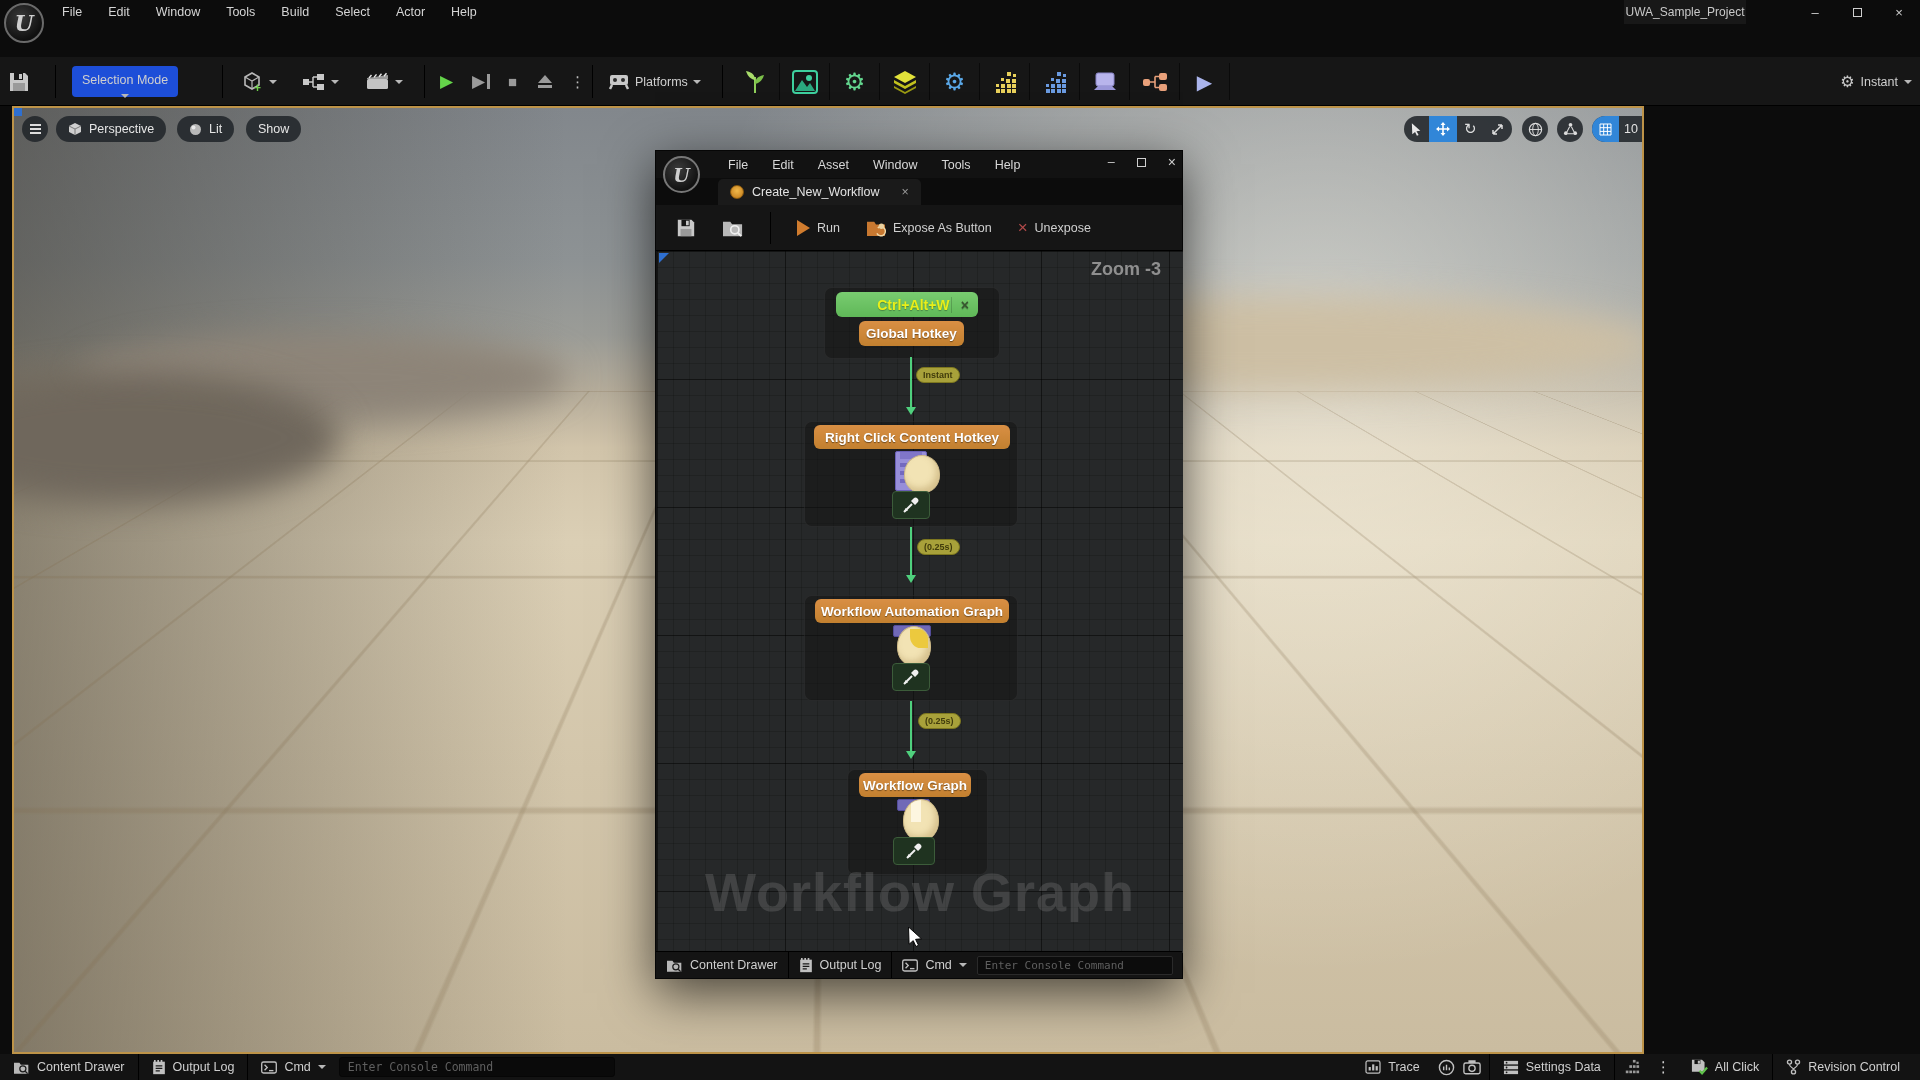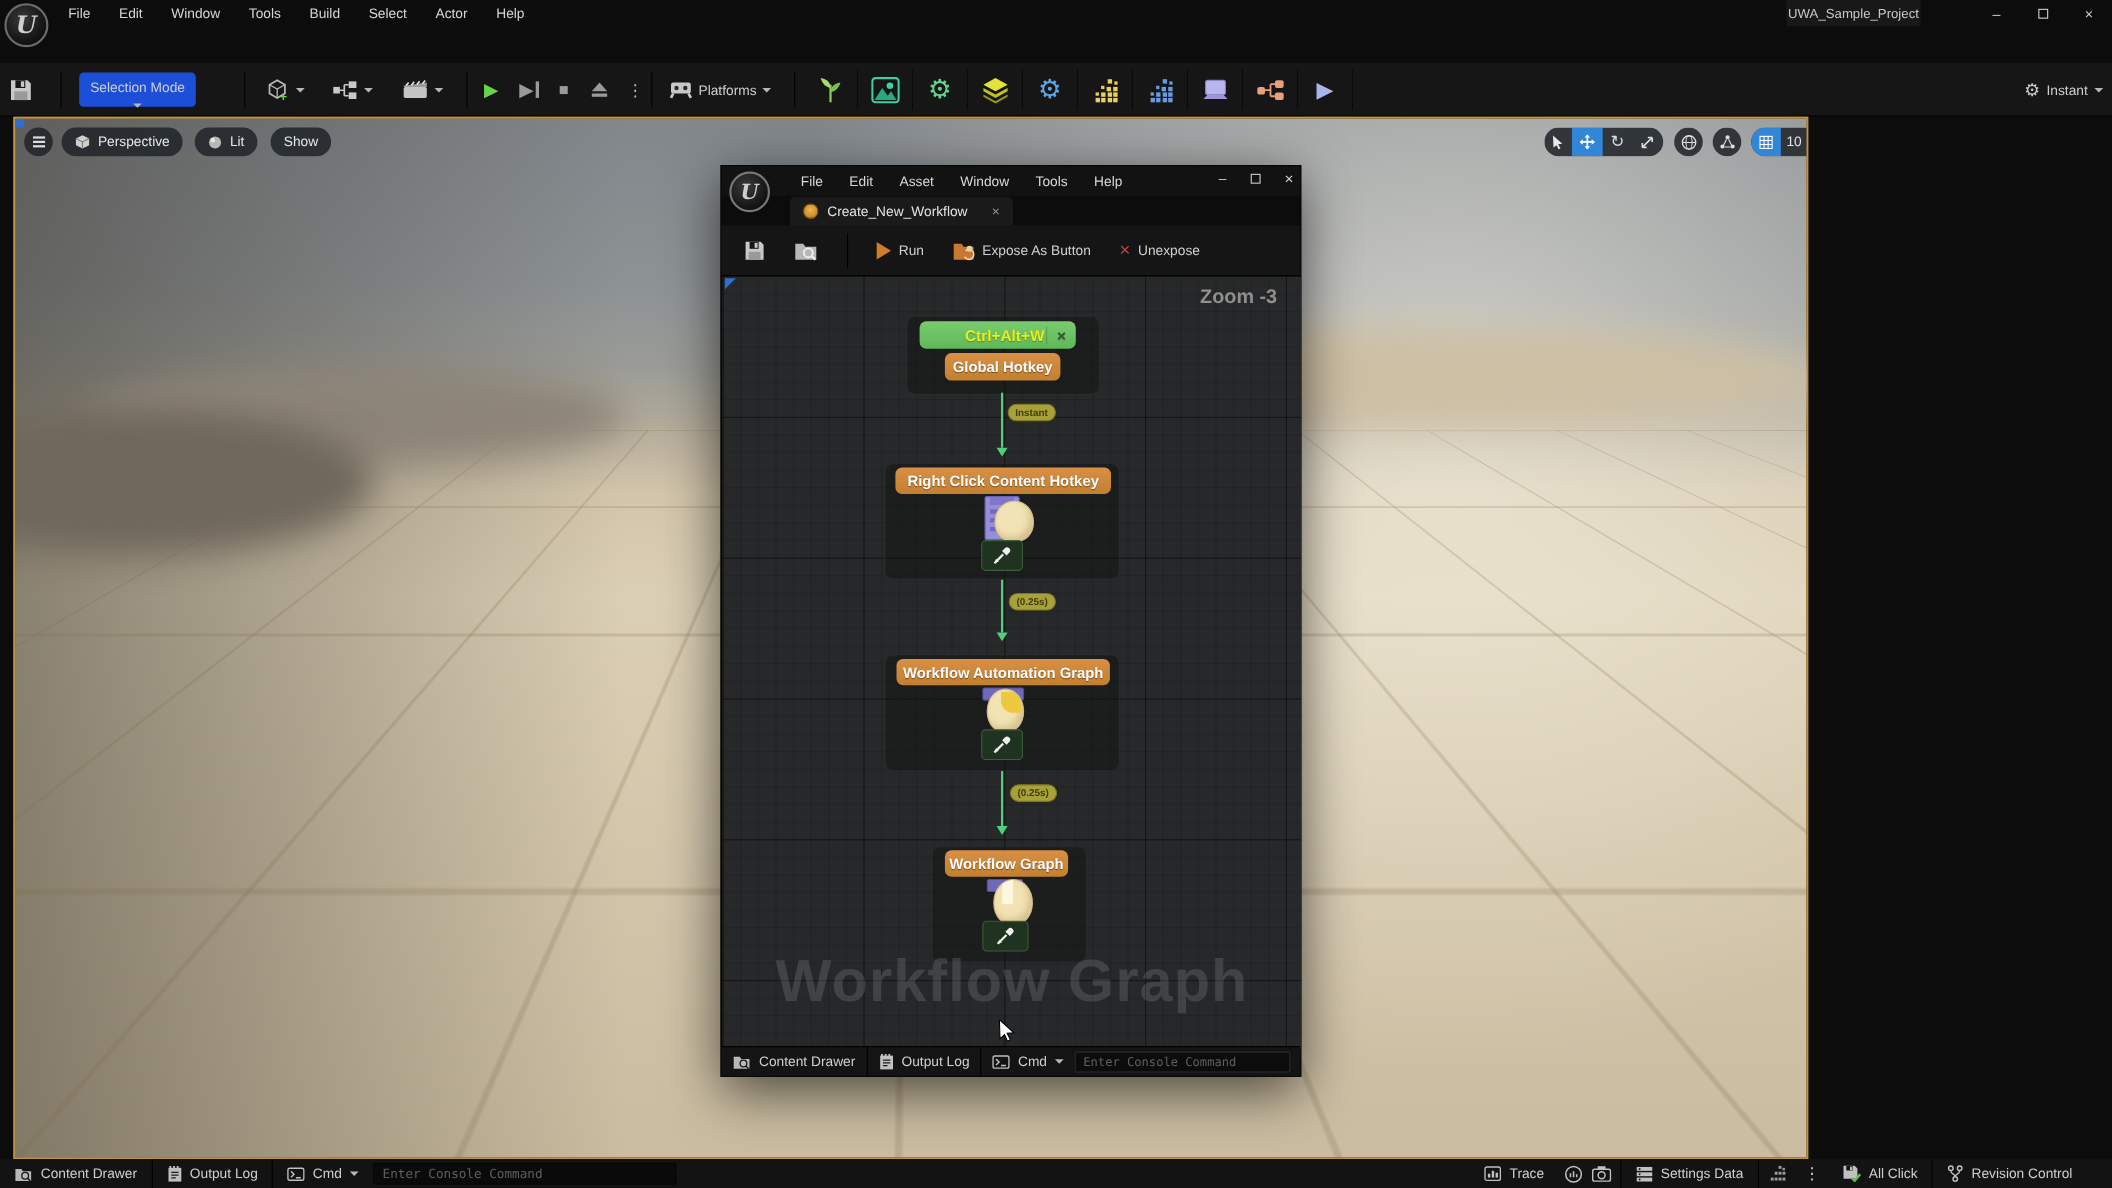--- a/index.html
+++ b/index.html
@@ -674,21 +674,21 @@
       <div class="sb-item">
         <svg width="17" height="16" viewBox="0 0 20 19">
           <path d="M1 1 h12 l3 3 v11 h-15 z" fill="#c0c0c0"></path>
             <rect x="4" y="1" width="7" height="5" fill="#131313"></rect>
           <rect x="8" y="2" width="2.5" height="3.5" fill="#c0c0c0"></rect>
           <path d="M10 14 l3 3 l6 -7" stroke="#5fc24a" stroke-width="2.6" fill="none"></path>
         </svg>
         <span>All Click</span>
       </div>
       <div class="sb-sep"></div>
-      <div class="sb-item" style="padding-right:36px">
+      <div class="sb-item" style="padding-right:20px">
         <svg width="15" height="16" viewBox="0 0 16 18">
           <circle cx="3.5" cy="3.5" r="2.3" fill="none" stroke="#c0c0c0" stroke-width="1.5"></circle>
           <circle cx="12.5" cy="3.5" r="2.3" fill="none" stroke="#c0c0c0" stroke-width="1.5"></circle>
           <circle cx="8" cy="14.5" r="2.3" fill="none" stroke="#c0c0c0" stroke-width="1.5"></circle>
           <path d="M3.5 6 C3.5 10 8 9 8 12 M12.5 6 C12.5 10 8 9 8 12" stroke="#c0c0c0" stroke-width="1.4" fill="none"></path>
         </svg>
         <span>Revision Control</span>
       </div>
     </div>
   </div>

